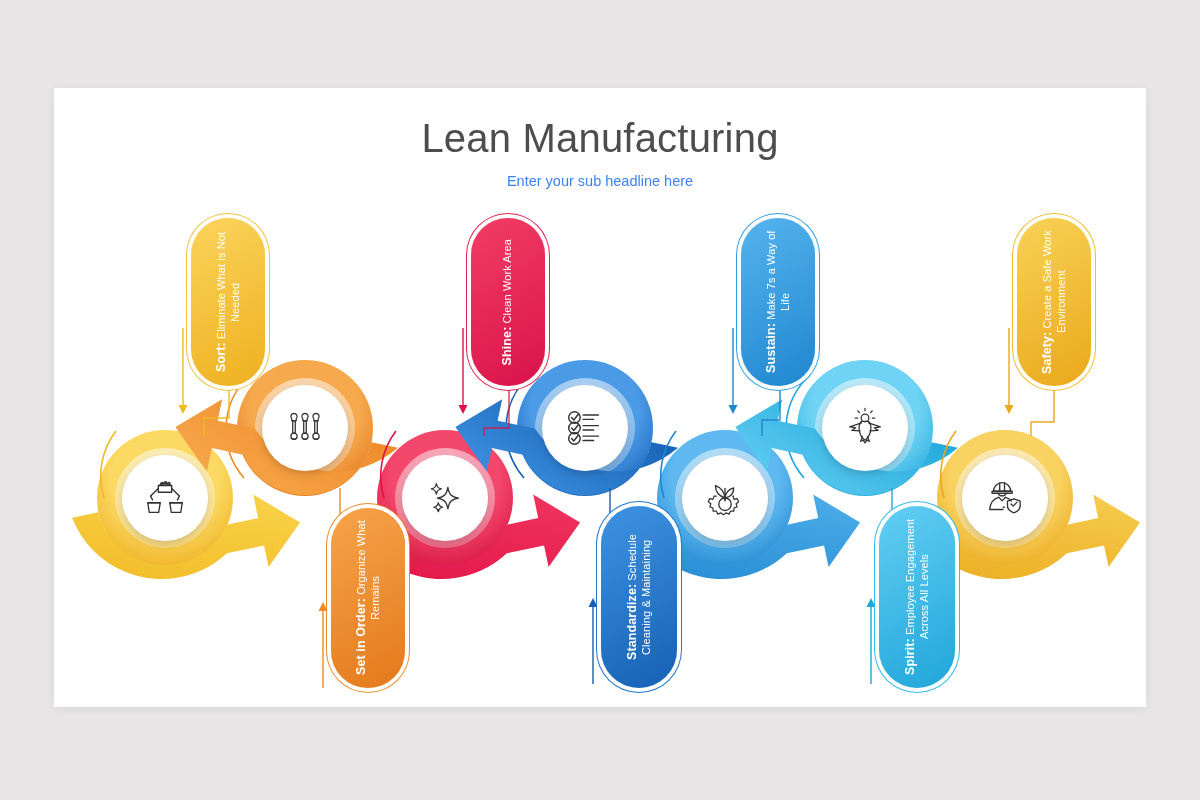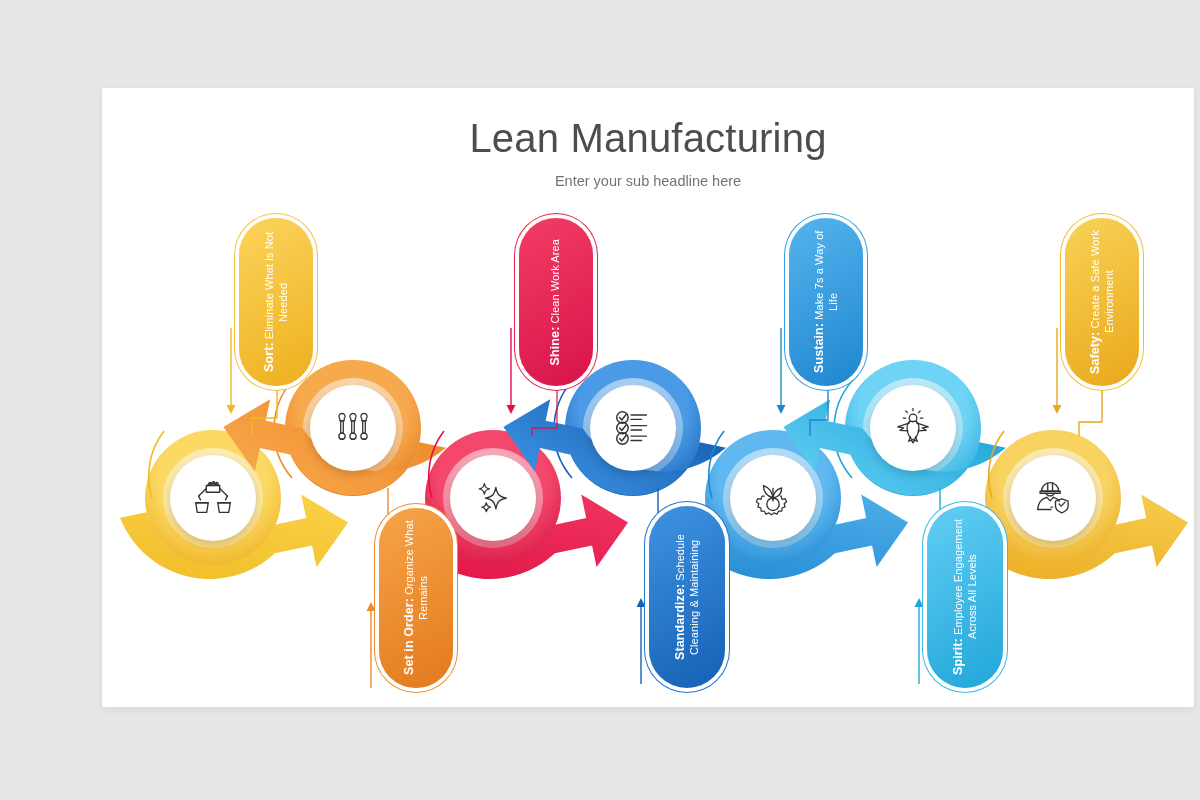--- a/index.html
+++ b/index.html
@@ -13,21 +13,20 @@
   }
   #canvas {
     position: absolute;
     left: 54px;
     top: 88px;
     width: 1092px;
     height: 619px;
     background: #ffffff;
     box-shadow: 0 2px 10px rgba(0,0,0,0.07);
     overflow: hidden;
-    margin-left: 48px;
   }
   #title {
     position: absolute;
     left: 0;
     top: 28px;
     width: 1092px;
     text-align: center;
     font-size: 40px;
     font-weight: 400;
     color: #4d4d4d;
@@ -94,21 +93,21 @@
     justify-content: center;
   }
   .icon-svg { display: block; }
 </style>
 </head>
 <body style="background: rgb(232, 230, 231);">
 
 <div id="canvas" style="background: rgb(255, 255, 255);">
 
   <div id="title" style="color: rgb(77, 77, 77);">Lean Manufacturing</div>
-  <div id="subtitle" style="color: #737373;">Enter your sub headline here</div>
+  <div id="subtitle" style="color: #3b82f6;">Enter your sub headline here</div>
 
   <div id="stage">
 
     <svg class="layer" viewBox="0 0 1092 619">
       <defs>
 
         <linearGradient id="g1" x1="0" y1="1" x2="1" y2="0">
           <stop offset="0%" stop-color="#f0b922"></stop>
             <stop offset="100%" stop-color="#fbd64f"></stop>
         </linearGradient>

